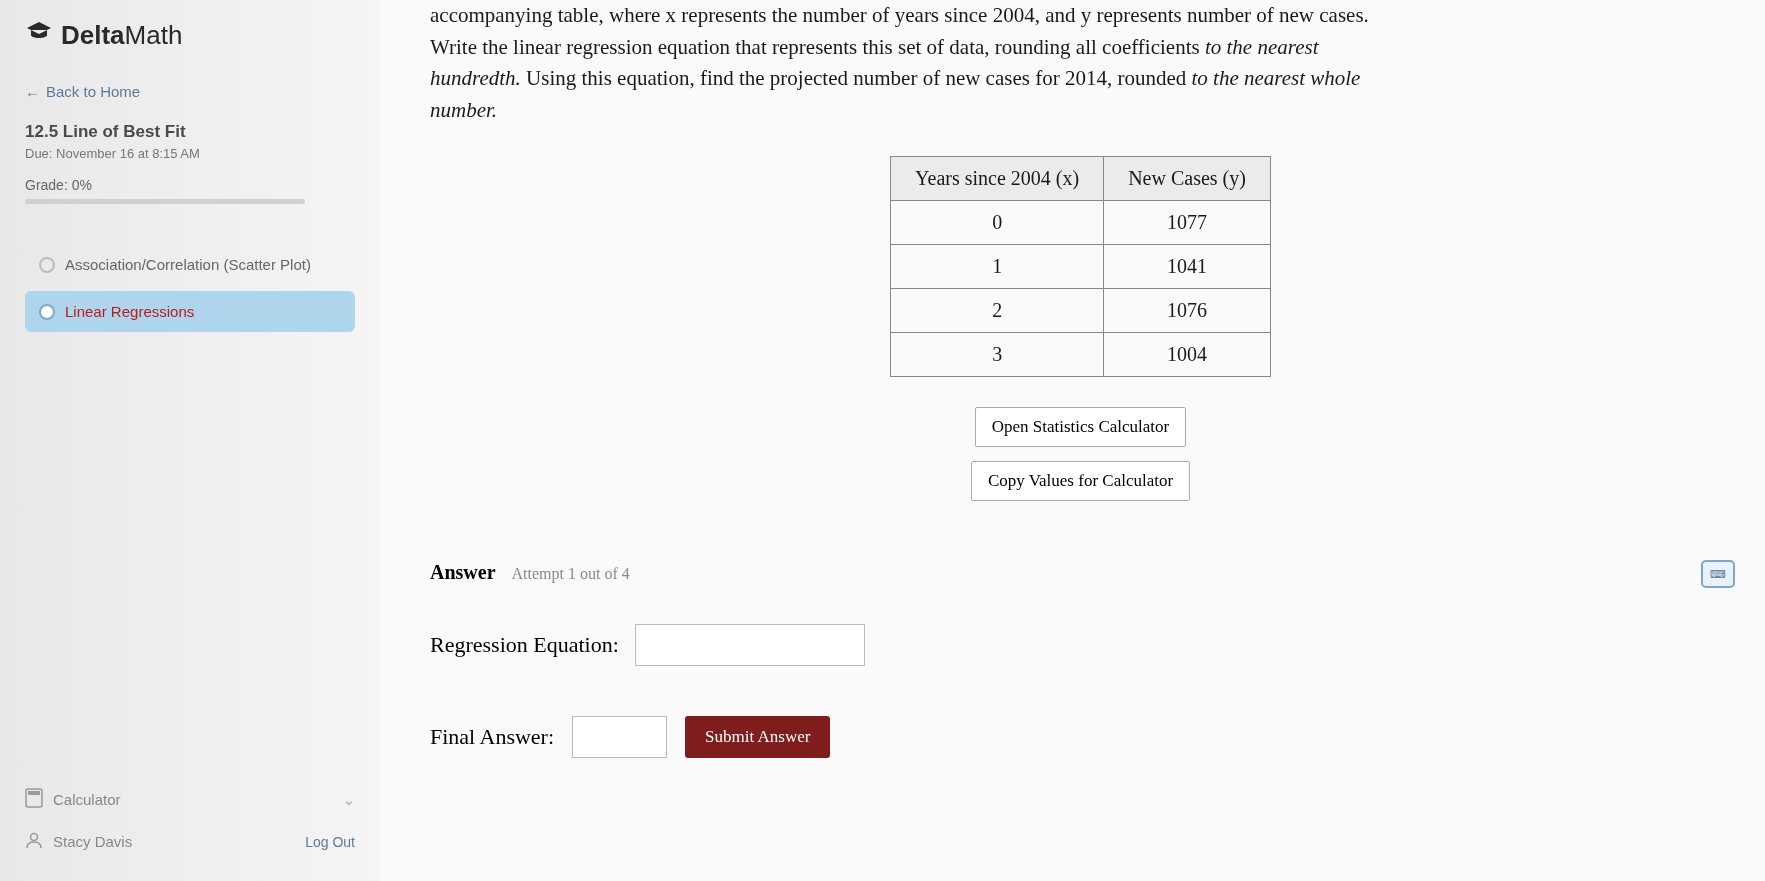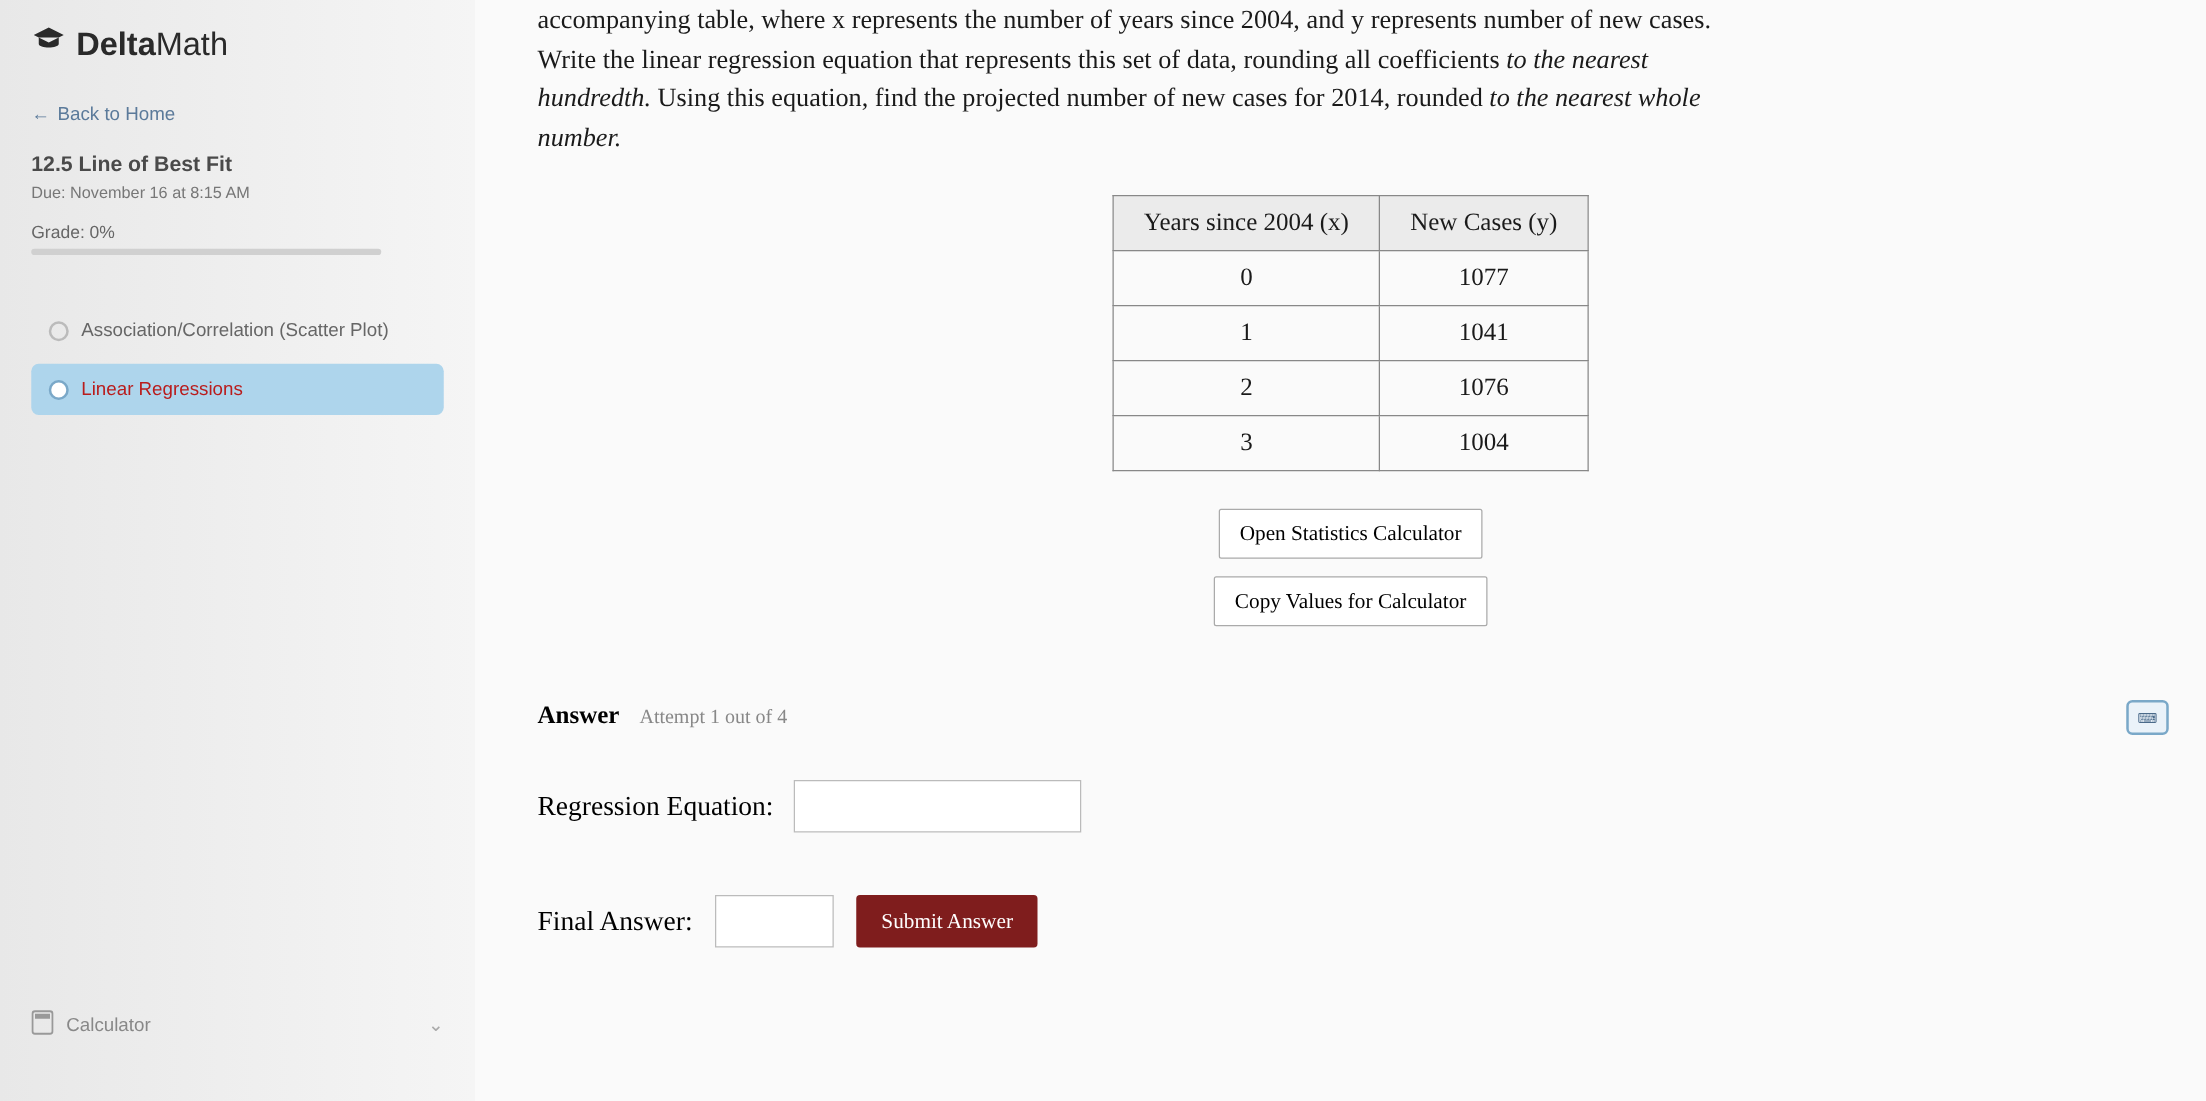--- a/index.html
+++ b/index.html
@@ -190,20 +190,32 @@
     <div class="calc-link">
       <span>
         <svg width="18" height="20" viewBox="0 0 18 20">
             <rect x="1" y="1" width="16" height="18" rx="2" fill="none" stroke="#999" stroke-width="1.5"></rect>
             <rect x="3" y="3" width="12" height="4" fill="#999"></rect>
           </svg>
       </span>
       <span>Calculator</span>
       <span style="margin-left:auto;color:#aaa">⌄</span>
     </div>
+    <div class="user-row">
+      <div class="user-name">
+        <span>
+          <svg width="18" height="18" viewBox="0 0 18 18">
+              <circle cx="9" cy="6" r="3.5" fill="none" stroke="#999" stroke-width="1.5"></circle>
+              <path d="M2 17 c0-4 3-6 7-6 s7 2 7 6" fill="none" stroke="#999" stroke-width="1.5"></path>
+            </svg>
+        </span>
+        <span>Stacy Davis</span>
+      </div>
+      <span class="logout">Log Out</span>
+    </div>
   </div>
 </div>
 
 <div class="main">
   <div class="problem-text">
     <span>accompanying table, where x represents the number of years since 2004, and y represents number of new cases. Write the linear regression equation that represents this set of data, rounding all coefficients </span><i>to the nearest hundredth.</i><span> Using this equation, find the projected number of new cases for 2014, rounded </span><i>to the nearest whole number.</i>
   </div>
 
   <table class="data-table">
     <tbody>

